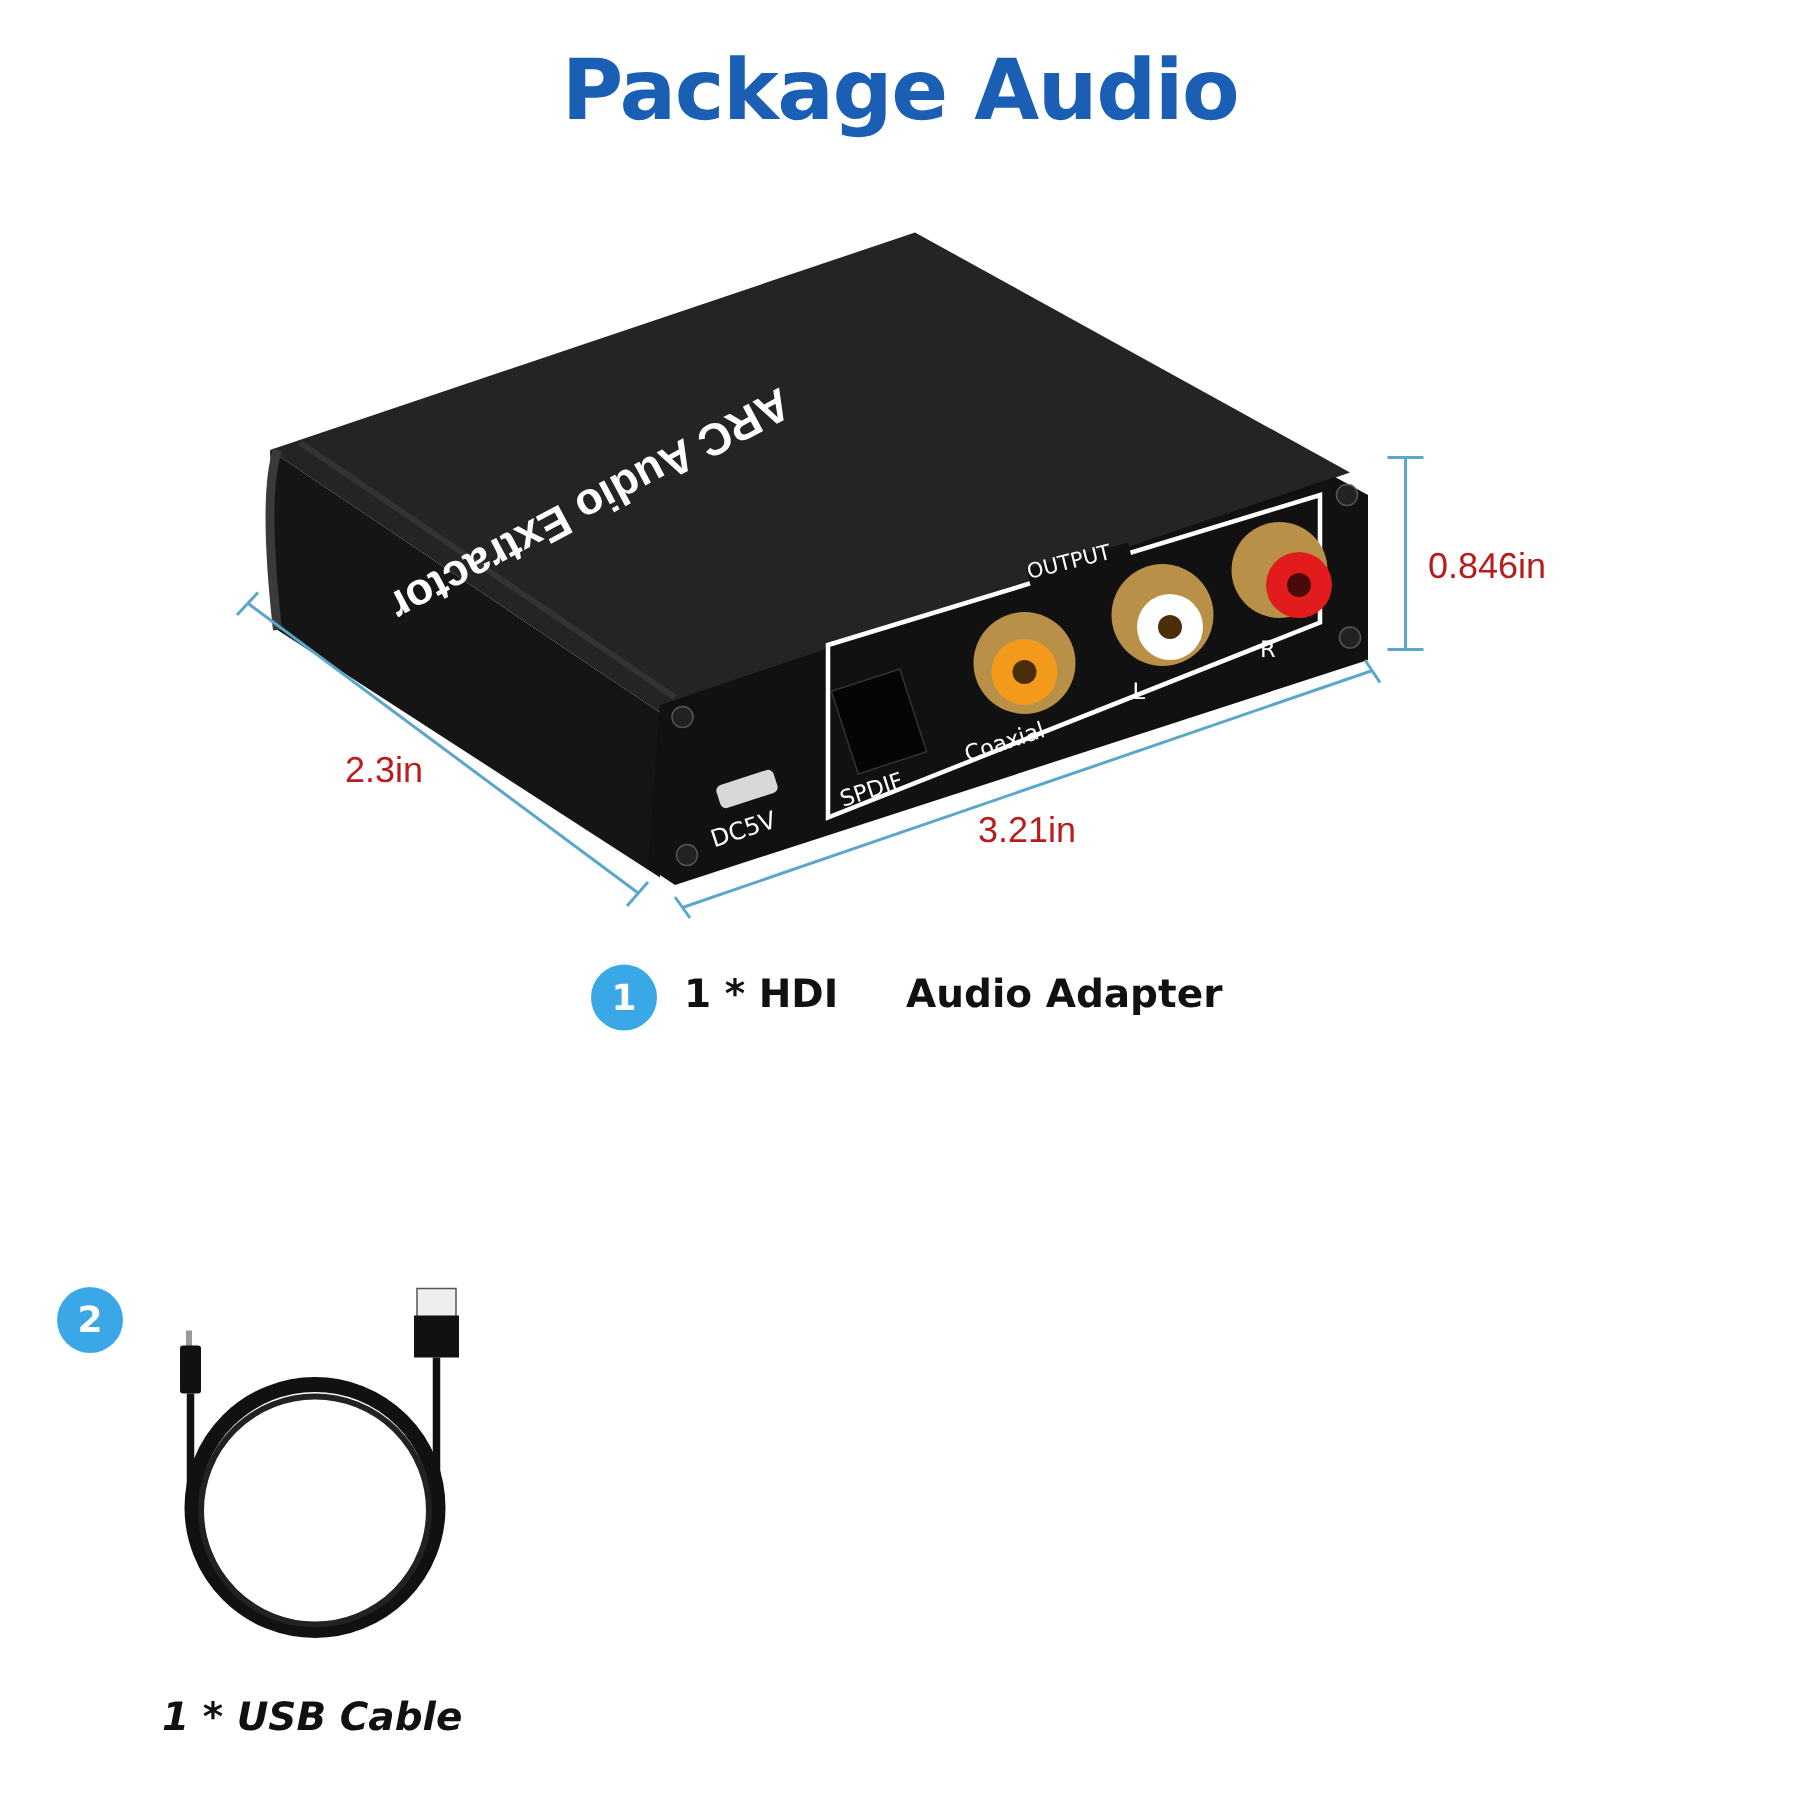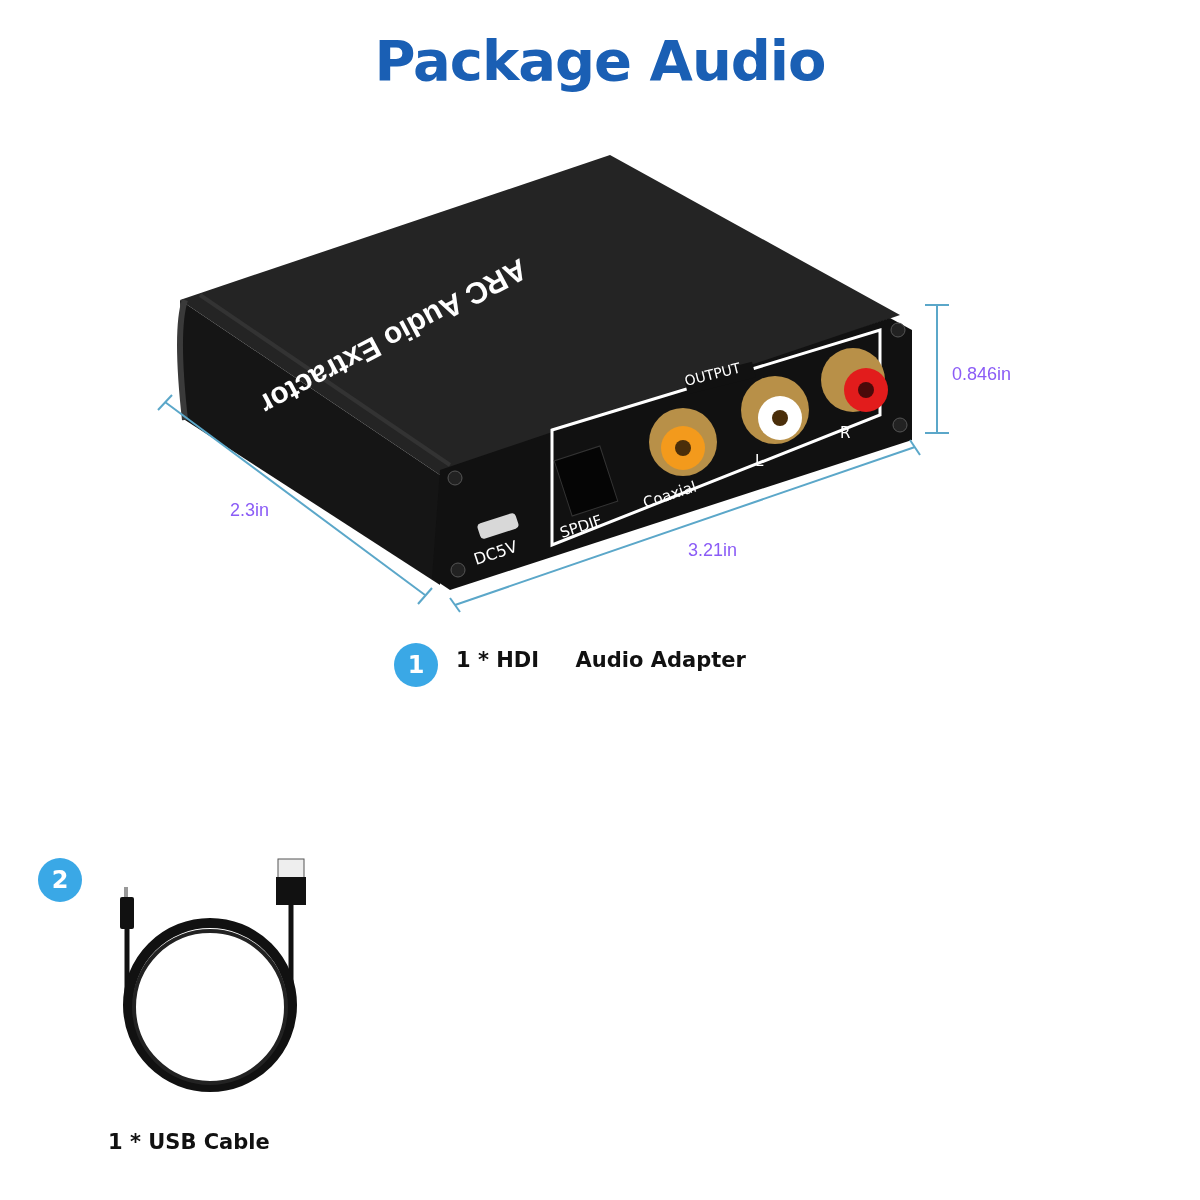--- a/index.html
+++ b/index.html
@@ -5,28 +5,28 @@
   html, body { margin: 0; padding: 0; }
   body {
     width: 1200px; height: 1200px; background: #ffffff; position: relative; overflow: hidden;
     font-family: "DejaVu Sans", "Liberation Sans", sans-serif;
   }
   .title {
     position: absolute; left: 0; top: 28px; width: 1200px; text-align: center;
     font-size: 56px; font-weight: bold; letter-spacing: -1px;
   }
   .dim-label {
-    position: absolute; font-family: "Liberation Sans", sans-serif; font-size: 18px; color: #8b5cf6;
+    position: absolute; font-family: "Liberation Sans", sans-serif; font-size: 24px; color: #b91c1c;
   }
   .badge {
     position: absolute; width: 44px; height: 44px; border-radius: 50%;
     color: #fff; font-weight: bold; font-size: 24px; display: flex; align-items: center; justify-content: center;
   }
   .item-label {
-    position: absolute; font-size: 21px; font-weight: bold; color: #111; white-space: nowrap;
+    position: absolute; font-size: 26px; font-weight: bold; color: #111; white-space: nowrap;
   }
   svg { position: absolute; }
 </style>
 </head>
 <body>
 
 <div class="title" style="color:#1a5fb4;">Package Audio</div>
 
 <svg width="1200" height="640" viewBox="0 0 1200 640" style="left:0;top:0;">
 
@@ -79,21 +79,21 @@
     <line x1="455" y1="605" x2="915" y2="447"></line>
     <line x1="450" y1="598" x2="460" y2="612"></line>
     <line x1="910" y1="440" x2="920" y2="455"></line>
     <line x1="937" y1="305" x2="937" y2="433"></line>
     <line x1="925" y1="305" x2="949" y2="305"></line>
     <line x1="925" y1="433" x2="949" y2="433"></line>
   </g>
 </svg>
 
 <div class="dim-label" style="left:230px;top:500px;text-align:center;">2.3in</div>
-<div class="dim-label" style="left:688px;top:540px;">3.21in</div>
+<div class="dim-label" style="left:652px;top:540px;">3.21in</div>
 <div class="dim-label" style="left:952px;top:364px;">0.846in</div>
 
 <div class="badge" style="left:394px;top:643px;background:#3aa8e6;">1</div>
 <div class="item-label" style="left:456px;top:648px;white-space:pre;">1 * HDI     Audio Adapter</div>
 
 <div class="badge" style="left:38px;top:858px;background:#3aa8e6;">2</div>
 
 <svg width="240" height="260" viewBox="0 0 240 260" style="left:100px;top:845px;">
 
   <rect x="24" y="42" width="4" height="12" fill="#999"></rect>
@@ -102,13 +102,13 @@
   <rect x="178" y="14" width="26" height="20" fill="#eee" stroke="#555"></rect>
   <rect x="176" y="32" width="30" height="28" fill="#111"></rect>
 
   <line x1="27" y1="84" x2="27" y2="155" stroke="#111" stroke-width="5"></line>
   <line x1="191" y1="60" x2="191" y2="160" stroke="#111" stroke-width="5"></line>
 
   <ellipse cx="110" cy="160" rx="82" ry="82" fill="none" stroke="#111" stroke-width="10"></ellipse>
   <ellipse cx="110" cy="162" rx="76" ry="76" fill="none" stroke="#222" stroke-width="4"></ellipse>
 </svg>
 
-<div class="item-label" style="left:108px;top:1130px;">1 * USB Cable</div>
+<div class="item-label" style="left:108px;top:1130px;font-style:italic;">1 * USB Cable</div>
 
 </body></html>

